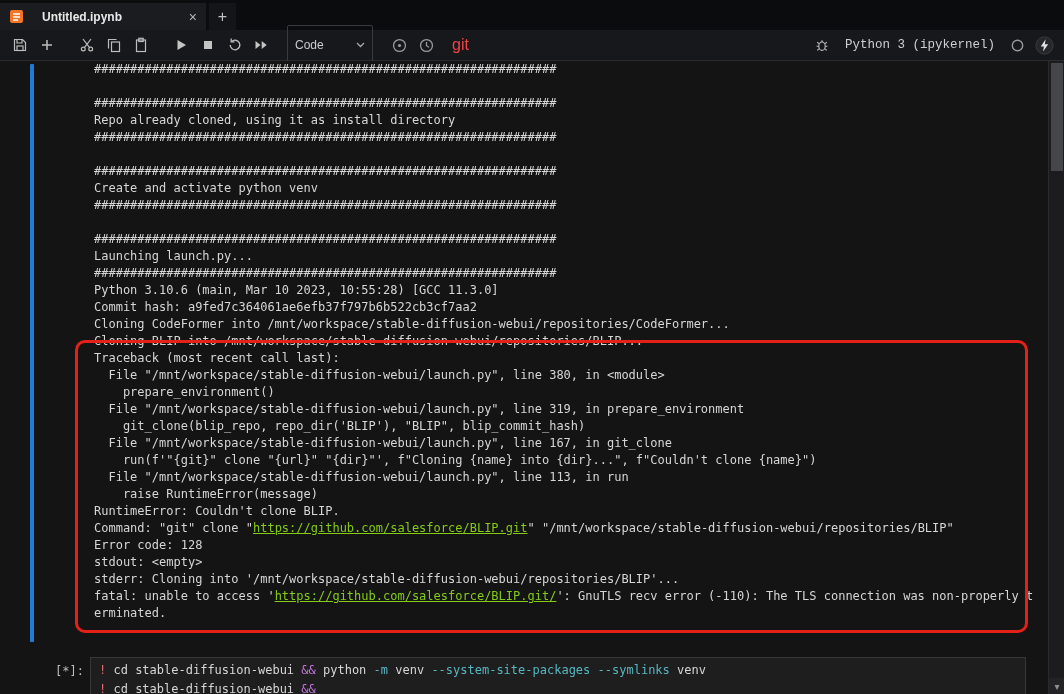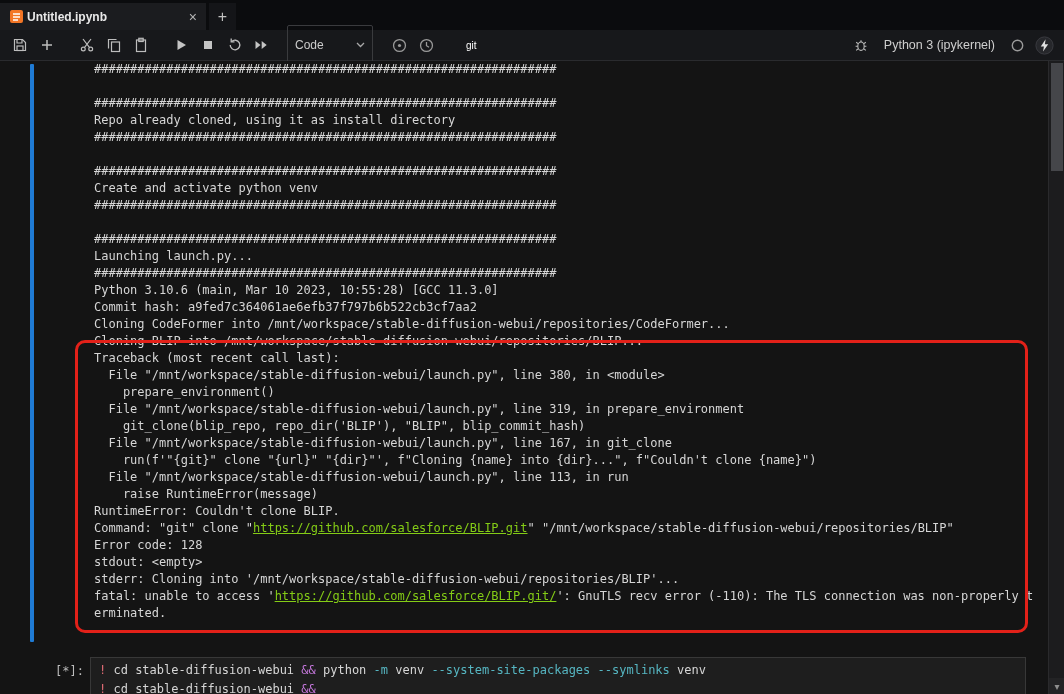--- a/index.html
+++ b/index.html
@@ -9,21 +9,21 @@
     background:#151515; font-family:"Liberation Sans", sans-serif;
   }
 
   
   .tabbar {
     position:absolute; top:0; left:0; right:0; height:30px;
     background:#0b0c0e; display:flex; align-items:flex-end;
   }
   .tab {
     height:27px; width:206px; background:#1b1c1f;
-    display:flex; align-items:center; padding:0 9px; gap:3px;
+    display:flex; align-items:center; padding:0 9px; gap:18px;
   }
   .tab-title { color:#e8e8e8; font-size:12px; font-weight:600; flex:1; white-space:nowrap; }
   .tab-close { color:#b5b5b5; font-size:14px; line-height:14px; cursor:pointer; }
   .newtab {
     height:27px; width:27px; margin-left:3px; background:#141518;
     color:#c0c0c0; font-size:16px; display:flex; align-items:center; justify-content:center;
   }
 
   
   .toolbar {
@@ -34,23 +34,23 @@
   .tb {
     width:27px; height:25px; background:transparent; border:none;
     display:flex; align-items:center; justify-content:center; cursor:pointer;
   }
   .gap { width:13px; }
   .celltype {
     margin-left:12px; width:86px; height:40px; border:1px solid #3a3b3e; border-radius:2px;
     color:#cccccc; font-size:12px; display:flex; align-items:center;
     justify-content:space-between; padding:0 7px; cursor:pointer;
   }
-  .git-label { color:#ffffff; font-size:10px; margin-left:26px; cursor:pointer; }
+  .git-label { color:#ef4444; font-size:16px; margin-left:12px; cursor:pointer; }
   .spacer { flex:1; }
-  .kernel-name { color:#cfcfcf; font-size:12.5px; margin:0 9px; cursor:pointer; white-space:nowrap; }
+  .kernel-name { color:#cfcfcf; font-size:12.5px; margin:0 9px; cursor:pointer; white-space:nowrap;font-family:Liberation Mono, monospace; }
 
   
   .content { position:absolute; top:61px; left:0; right:0; bottom:0; background:#141414; overflow:hidden; }
 
   .cell-indicator { position:absolute; left:30px; top:3px; width:4px; height:578px; background:#1f7bd4; border-radius:1px; }
 
   .console {
     position:absolute; left:94px; top:0;
     font-family:"DejaVu Sans Mono", monospace; font-size:12px; line-height:17px;
     white-space:pre;

